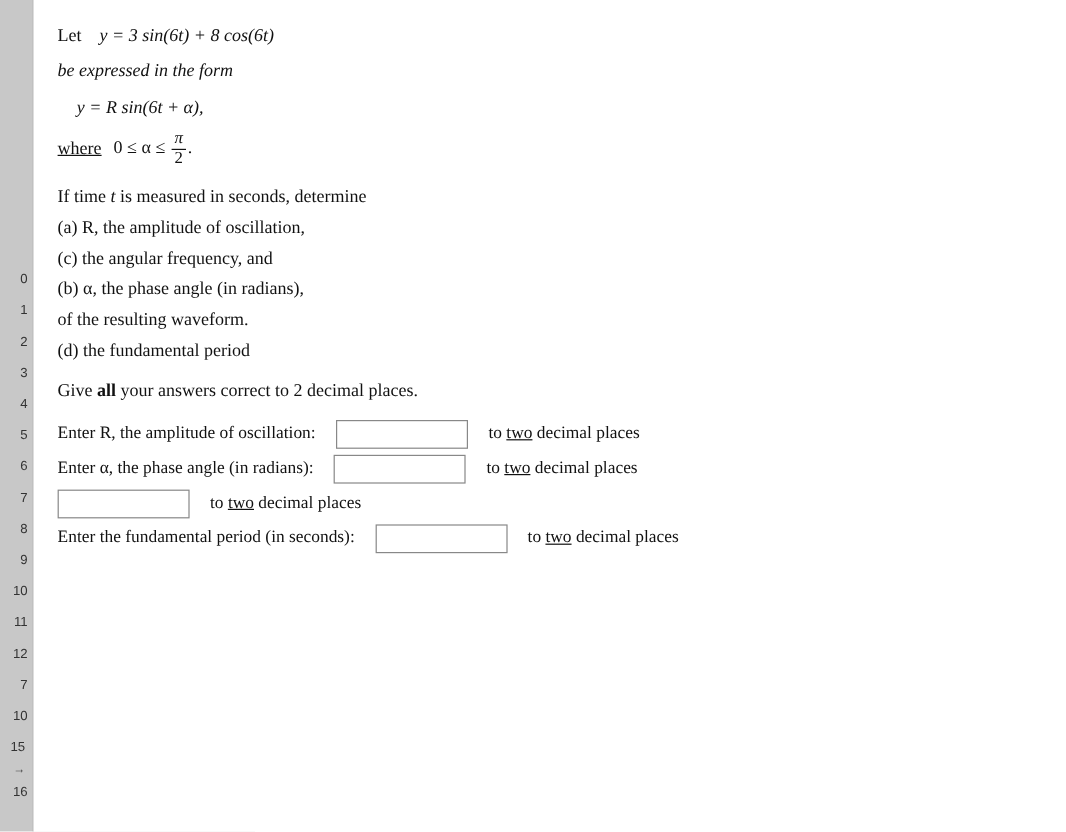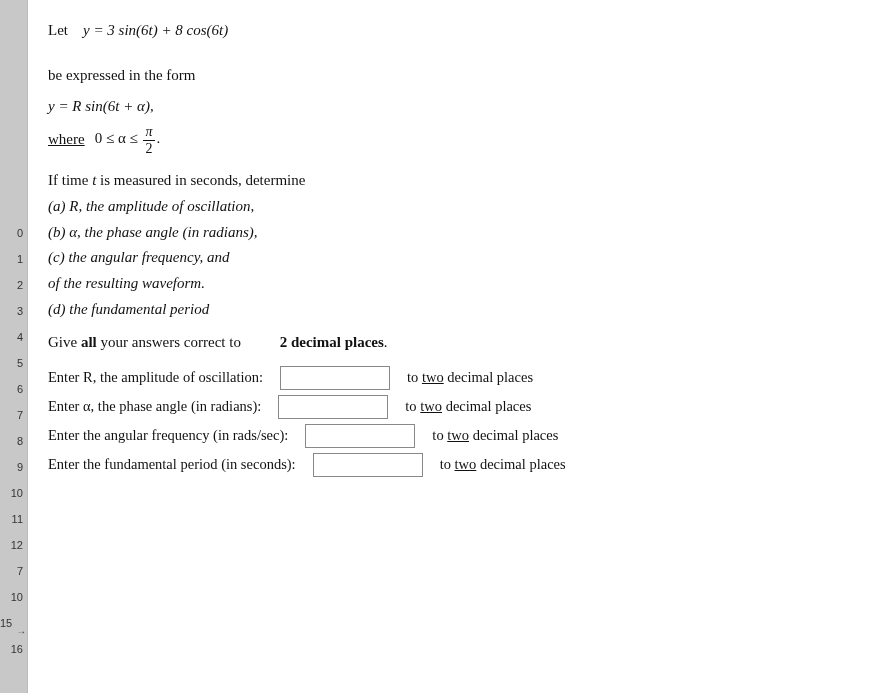--- a/index.html
+++ b/index.html
@@ -56,21 +56,20 @@
       padding: 0 2px;
       font-style: italic;
     }
 
     .fraction .denom {
       padding: 0 2px;
     }
 
     .list-items {
       margin-left: 0;
-      font-style: italic;
     }
 
     .list-item {
       margin: 1px 0;
     }
 
     .bold-text {
       font-weight: bold;
     }
 
@@ -155,43 +154,43 @@
   <div class="sn">5</div>
   <div class="sn">6</div>
   <div class="sn">7</div>
   <div class="sn">8</div>
   <div class="sn">9</div>
   <div class="sn">10</div>
   <div class="sn">11</div>
   <div class="sn">12</div>
   <div class="sn">7</div>
   <div class="sn">10</div>
-  <div style="display:flex;flex-direction:row;align-items:flex-end;padding-right:2px;">
+  <div style="display:flex;flex-direction:column;align-items:flex-end;padding-right:2px;">
     <div class="sn">15</div>
     <div class="sn-arrow">→</div>
   </div>
   <div class="sn">16</div>
 </div>
 
 <div class="main-content">
 
   <div class="problem-block">
     <div>
       <span>Let</span>
       &nbsp;&nbsp;
       <span style="font-style:italic;">
         <i>y</i> = 3 sin(6<i>t</i>) + 8 cos(6<i>t</i>)
       </span>
     </div>
 
-    <div style="margin-top:20px;">
+    <div style="margin-top:4px;font-style:italic;">
       <span>be expressed in the form</span>
     </div>
 
-    <div style="margin: 6px 0 6px 0; font-style:italic;">
+    <div style="margin: 6px 0 6px 16px; font-style:italic;">
       <i>y</i> = <i>R</i> sin(6<i>t</i> + α),
     </div>
 
     <div class="condition-line">
       <span class="where-label">where</span>
       <span>
         0 ≤ α ≤ <span class="fraction">
             <span class="numer">π</span>
             <span class="denom">2</span>
           </span>.
@@ -202,38 +201,38 @@
 
     <div>
       If time <i>t</i> is measured in seconds, determine
     </div>
 
     <div class="list-items">
       <div class="list-item">
         <span>(a) R, the amplitude of oscillation,</span>
       </div>
       <div class="list-item">
+        <span>(c) the angular frequency, and</span>
+      </div>
+      <div class="list-item">
         <span>(b) α, the phase angle (in radians),</span>
-      </div>
-      <div class="list-item">
-        <span>(c) the angular frequency, and</span>
       </div>
       <div class="list-item">
         <span>of the resulting waveform.</span>
       </div>
       <div class="list-item">
         <span>(d) the fundamental period</span>
       </div>
     </div>
 
     <div class="give-line">
       <span>Give</span>
       <span class="bold-text"> all </span>
       <span>your answers correct to</span>
-      <span class="bold-text"> <span style="font-weight:bold;margin-left:35px;">2 decimal places</span></span><span>.</span>
+      <span class="bold-text"> <span style="font-weight:normal;">2 decimal places</span></span><span>.</span>
     </div>
 
     <div class="input-rows">
 
       <div class="input-row">
         <label>Enter R, the amplitude of oscillation:</label>
         <input class="answer-input" type="text" style="">
         <span class="decimal-note">
           <span>to</span>
           <span class="underline-text">two</span>
@@ -245,21 +244,20 @@
         <label>Enter α, the phase angle (in radians):</label>
         <input class="answer-input" type="text" style="">
         <span class="decimal-note">
           <span>to</span>
           <span class="underline-text">two</span>
           <span>decimal places</span>
         </span>
       </div>
 
       <div class="input-row">
-        <label>Enter the angular frequency (in rads/sec):</label>
         <input class="answer-input" type="text" style="">
         <span class="decimal-note">
           <span>to</span>
           <span class="underline-text">two</span>
           <span>decimal places</span>
         </span>
       </div>
 
       <div class="input-row">
         <label>Enter the fundamental period (in seconds):</label>

